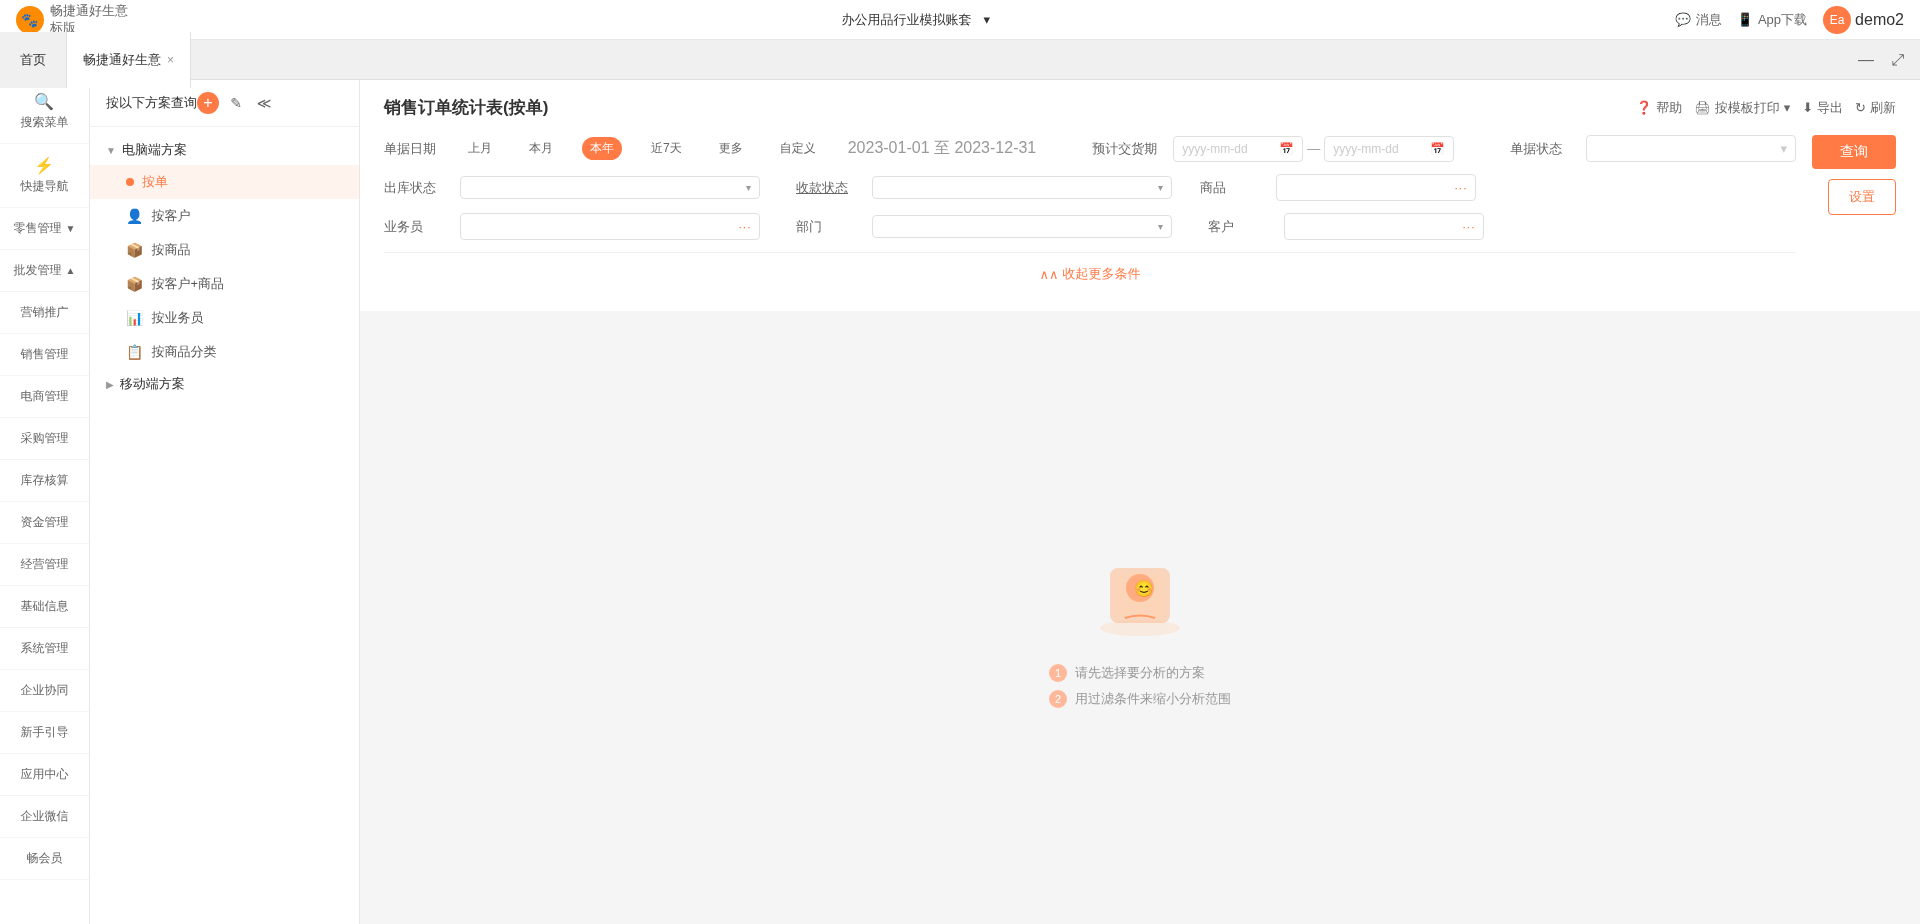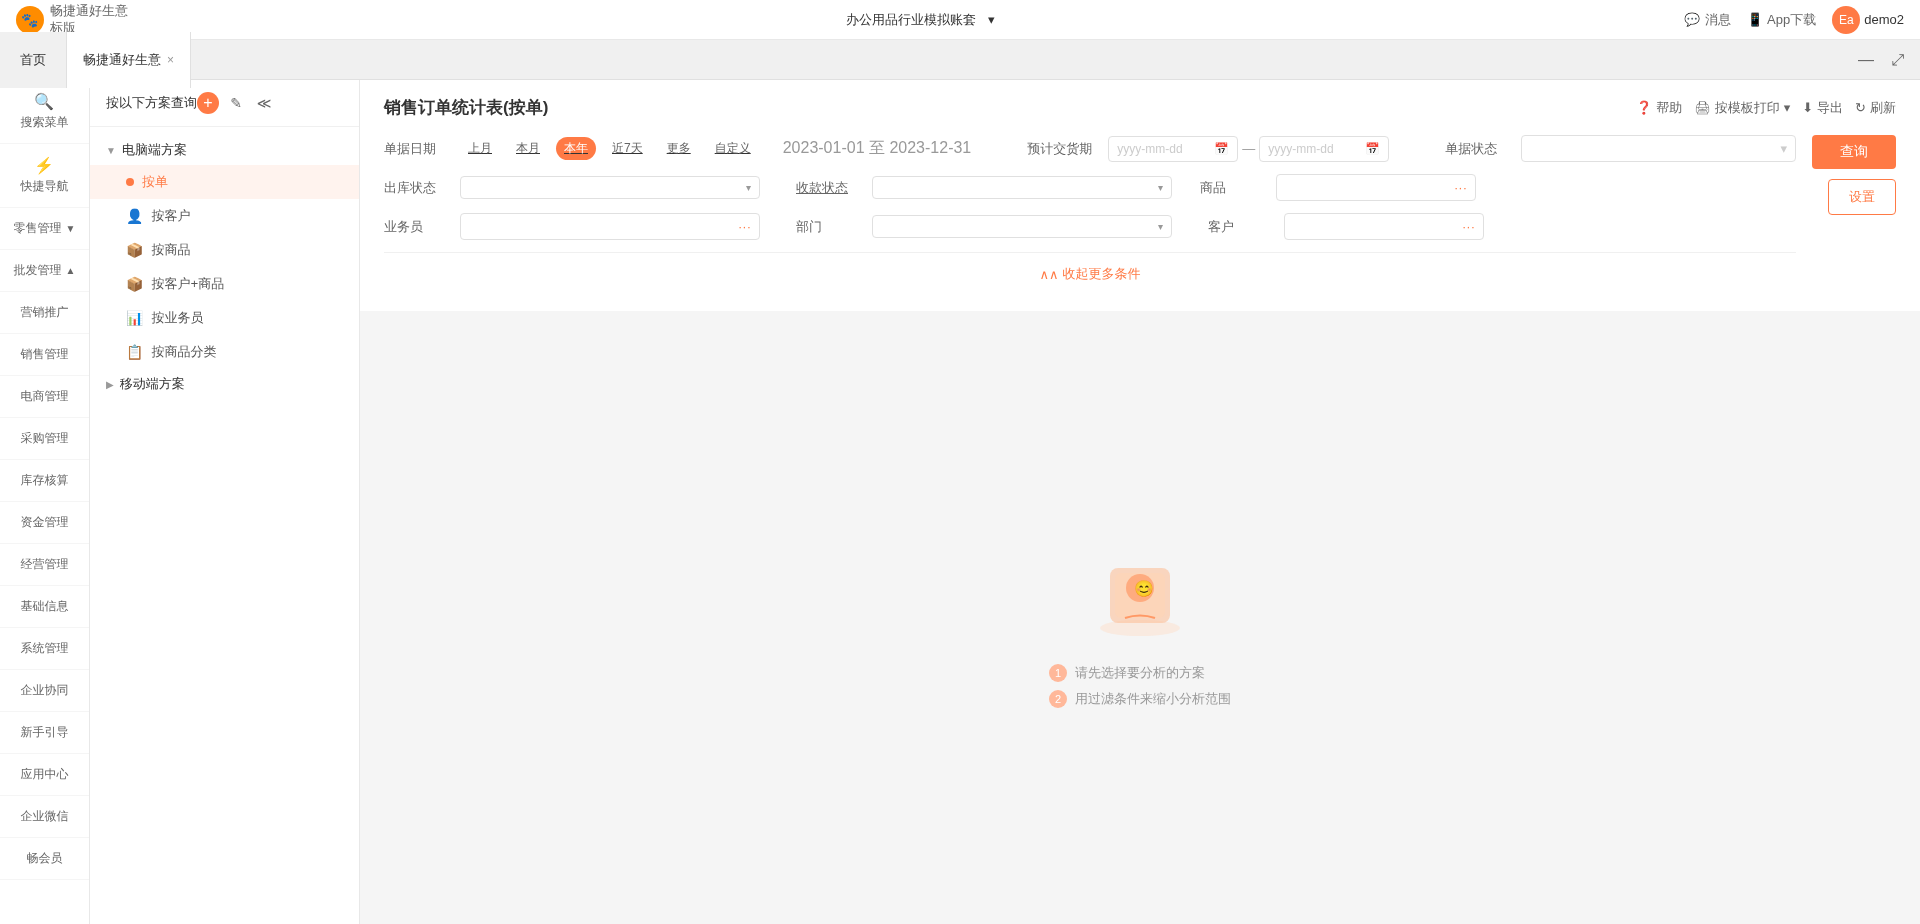--- a/index.html
+++ b/index.html
@@ -8,21 +8,21 @@
     
     .top-bar { height: 40px; background: #fff; display: flex; align-items: center; justify-content: space-between; padding: 0 16px; border-bottom: 1px solid #e8e8e8; flex-shrink: 0; }
     .top-bar-left { display: flex; align-items: center; gap: 8px; }
     .logo-area { display: flex; align-items: center; gap: 6px; }
     .logo-icon { width: 28px; height: 28px; background: #ff8c00; border-radius: 50%; display: flex; align-items: center; justify-content: center; color: white; font-size: 14px; font-weight: bold; }
     .logo-text { font-size: 13px; color: #666; line-height: 1.3; }
     .top-bar-center { display: flex; align-items: center; gap: 12px; margin-left: 28px; }
     .top-bar-right { display: flex; align-items: center; gap: 16px; }
     .top-bar-action { display: flex; align-items: center; gap: 4px; font-size: 13px; color: #666; cursor: pointer; }
     .avatar { width: 28px; height: 28px; border-radius: 50%; background: #ff7a45; display: flex; align-items: center; justify-content: center; color: white; font-size: 12px; }
-    .demo-name { font-size: 13px; color: #333; }
+    .demo-name { font-size: 16px; color: #333; }
 
     
     .tabs-bar { height: 40px; background: #f0f0f0; display: flex; align-items: center; padding: 0 0 0 0; flex-shrink: 0; border-bottom: 1px solid #e0e0e0; position: relative; }
     .tab { height: 56px; display: flex; align-items: center; padding: 0 16px; font-size: 13px; cursor: pointer; background: #f0f0f0; color: #666; border-right: 1px solid #e0e0e0; }
     .tab.home { background: #f0f0f0; color: #333; padding: 0 20px; }
     .tab.active { background: #fff; color: #333; font-weight: 500; }
     .tab-close { margin-left: 6px; color: #999; font-size: 12px; }
     .tabs-bar-right { position: absolute; right: 0; display: flex; align-items: center; gap: 4px; padding-right: 8px; top: 50%; transform: translateY(-50%); }
     .tabs-bar-icon { width: 28px; height: 28px; display: flex; align-items: center; justify-content: center; cursor: pointer; color: #666; font-size: 16px; }
 
@@ -44,39 +44,39 @@
     .scheme-panel-header { padding: 12px 16px; display: flex; align-items: center; border-bottom: 1px solid #f0f0f0; }
     .scheme-panel-title { font-size: 13px; color: #333; font-weight: 500; }
     .scheme-panel-actions { display: flex; align-items: center; gap: 6px; }
     .scheme-action-btn { width: 22px; height: 22px; border-radius: 50%; display: flex; align-items: center; justify-content: center; cursor: pointer; font-size: 14px; color: #666; }
     .scheme-action-btn.add { background: #ff7a45; color: white; font-size: 16px; border-radius: 50%; }
     .scheme-list { flex: 1; overflow-y: auto; padding: 8px 0; }
     .scheme-group { }
     .scheme-group-header { padding: 6px 16px; display: flex; align-items: center; gap: 6px; cursor: pointer; }
     .scheme-group-arrow { font-size: 10px; color: #999; }
     .scheme-group-title { font-size: 13px; color: #333; font-weight: 500; }
-    .scheme-item { padding: 8px 16px 8px 36px; display: flex; align-items: center; gap: 8px; cursor: pointer; font-size: 13px; color: #555; font-family: Liberation Mono, monospace; }
+    .scheme-item { padding: 8px 16px 8px 36px; display: flex; align-items: center; gap: 8px; cursor: pointer; font-size: 13px; color: #555; }
     .scheme-item.active { color: #ff7a45; background: #fff3ee; }
     .scheme-item-icon { font-size: 14px; color: #999; }
     .scheme-item-active-dot { width: 8px; height: 8px; border-radius: 50%; background: #ff7a45; flex-shrink: 0; }
 
     
     .main-content { flex: 1; display: flex; flex-direction: column; overflow: hidden; }
 
     
     .page-header { padding: 16px 24px 0; background: #fff; display: flex; align-items: center; justify-content: space-between; flex-shrink: 0; }
     .page-title { font-size: 17px; font-weight: 600; color: #333; }
     .page-actions { display: flex; align-items: center; gap: 12px; }
     .page-action { display: flex; align-items: center; gap: 4px; font-size: 13px; color: #666; cursor: pointer; }
 
     
     .filter-area { background: #fff; padding: 16px 24px; flex-shrink: 0; }
     .filter-row { display: flex; align-items: center; gap: 16px; margin-bottom: 12px; }
     .filter-label { font-size: 13px; color: #666; white-space: nowrap; min-width: 60px; }
-    .date-tabs { display: flex; align-items: flex-end; gap: 8px; text-decoration: underline; }
+    .date-tabs { display: flex; align-items: flex-end; gap: 21px; }
     .date-tab { padding: 3px 8px; font-size: 12px; color: #666; cursor: pointer; border-radius: 2px; }
     .date-tab.active { background: #ff7a45; color: white; border-radius: 12px; }
     .date-range { font-size: 16px; color: #999; margin-left: 8px; }
     .date-input-group { display: flex; align-items: center; gap: 4px; }
     .date-input { border: 1px solid #e0e0e0; border-radius: 4px; padding: 5px 8px; font-size: 12px; color: #999; width: 130px; display: flex; align-items: center; justify-content: space-between; cursor: pointer; }
     .date-separator { color: #999; font-size: 13px; }
     .filter-select { border: 1px solid #e0e0e0; border-radius: 4px; padding: 5px 8px; font-size: 13px; color: #999; min-width: 200px; display: flex; align-items: center; justify-content: space-between; cursor: pointer; flex: 1; }
     .filter-select-icon { color: #999; font-size: 10px; }
     .status-select { border: 1px solid #e0e0e0; border-radius: 4px; padding: 5px 8px; font-size: 13px; color: #999; flex: 1; display: flex; align-items: center; justify-content: space-between; cursor: pointer; }
     .filter-dots { color: #ff7a45; font-size: 13px; cursor: pointer; }

